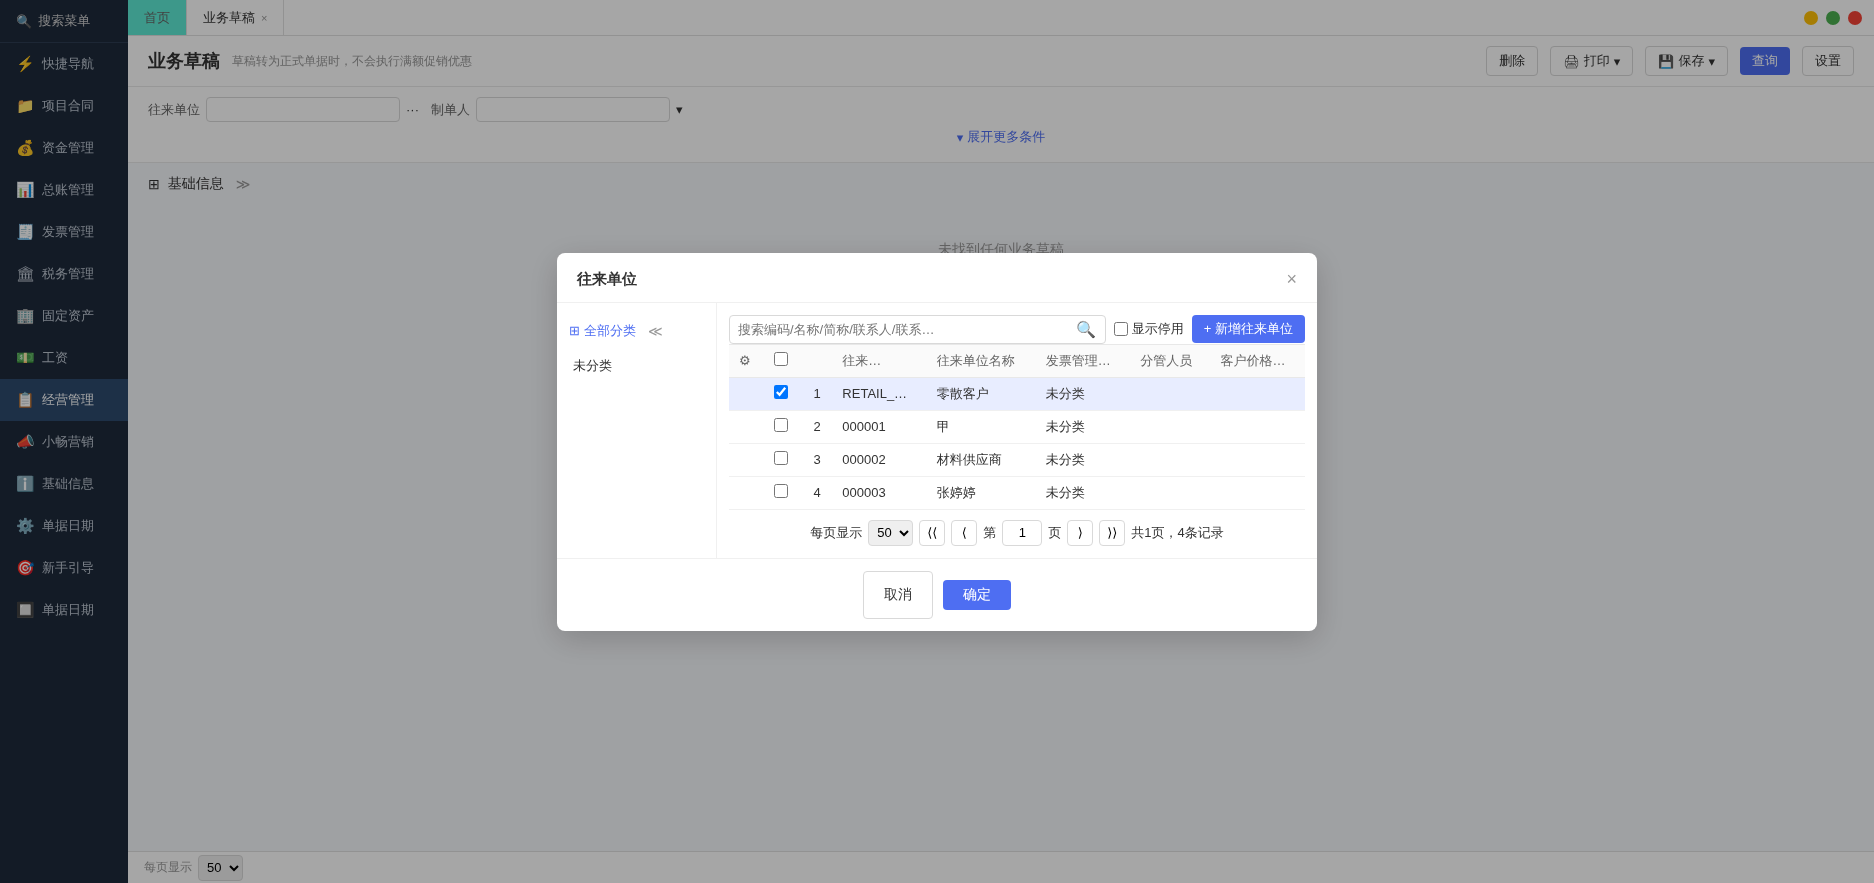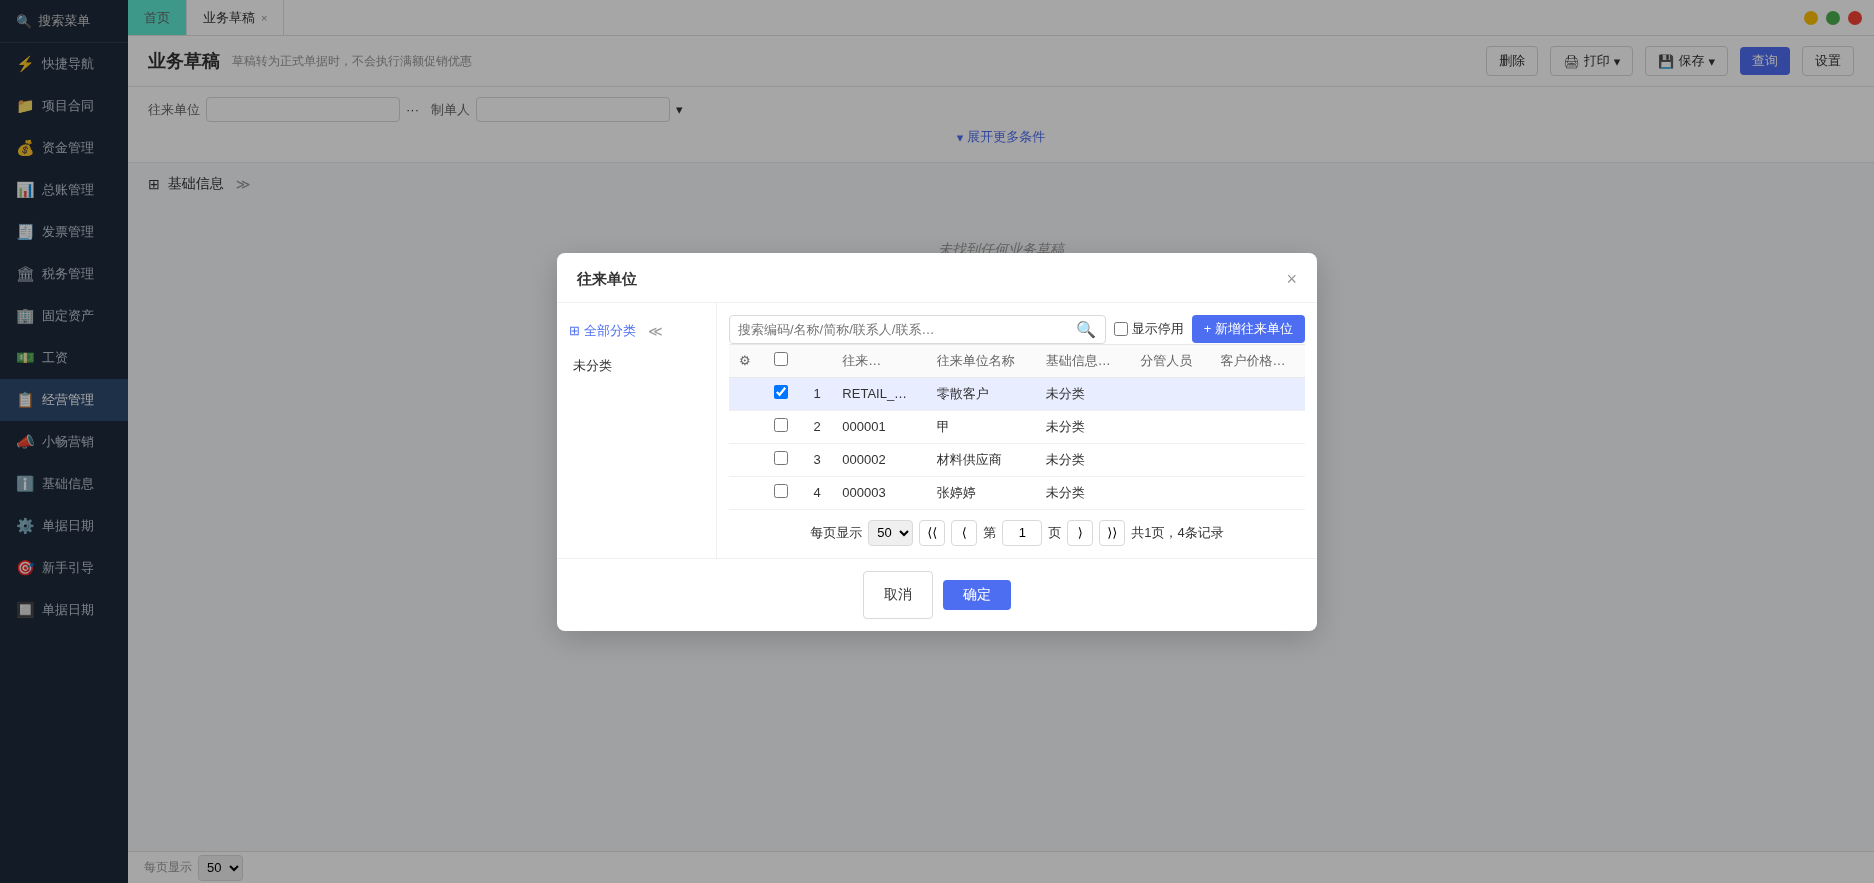--- a/index.html
+++ b/index.html
@@ -325,21 +325,21 @@
       <span>展开更多条件</span>
     </div>
   </div>
 
   <div class="content-area">
     <div class="section-header">
       <span>⊞</span>
       <span>基础信息</span>
       <span style="margin-left:4px; color:#999;">≫</span>
     </div>
-    <div style="padding: 40px; text-align: center; color: #999; font-size: 14px; font-style: italic;">未找到任何业务草稿</div>
+    <div style="padding: 40px; text-align: center; color: #999; font-size: 14px;">未找到任何业务草稿</div>
   </div>
 </div>
 
 <div class="overlay"></div>
 
 <div class="dialog">
   <div class="dialog-header">
     <span class="dialog-title">往来单位</span>
     <span class="dialog-close">×</span>
   </div>
@@ -377,21 +377,21 @@
               <th>⚙</th>
               <th><input type="checkbox" class="checkbox" style=""></th>
               <th></th>
               <th>
                 <span>往来…</span>
               </th>
               <th>
                 <span>往来单位名称</span>
               </th>
               <th>
-                <span>基础信息…</span>
+                <span>发票管理…</span>
               </th>
               <th>
                 <span>分管人员</span>
               </th>
               <th>
                 <span>客户价格…</span>
               </th>
             </tr>
           </thead>
           <tbody id="table-body">

